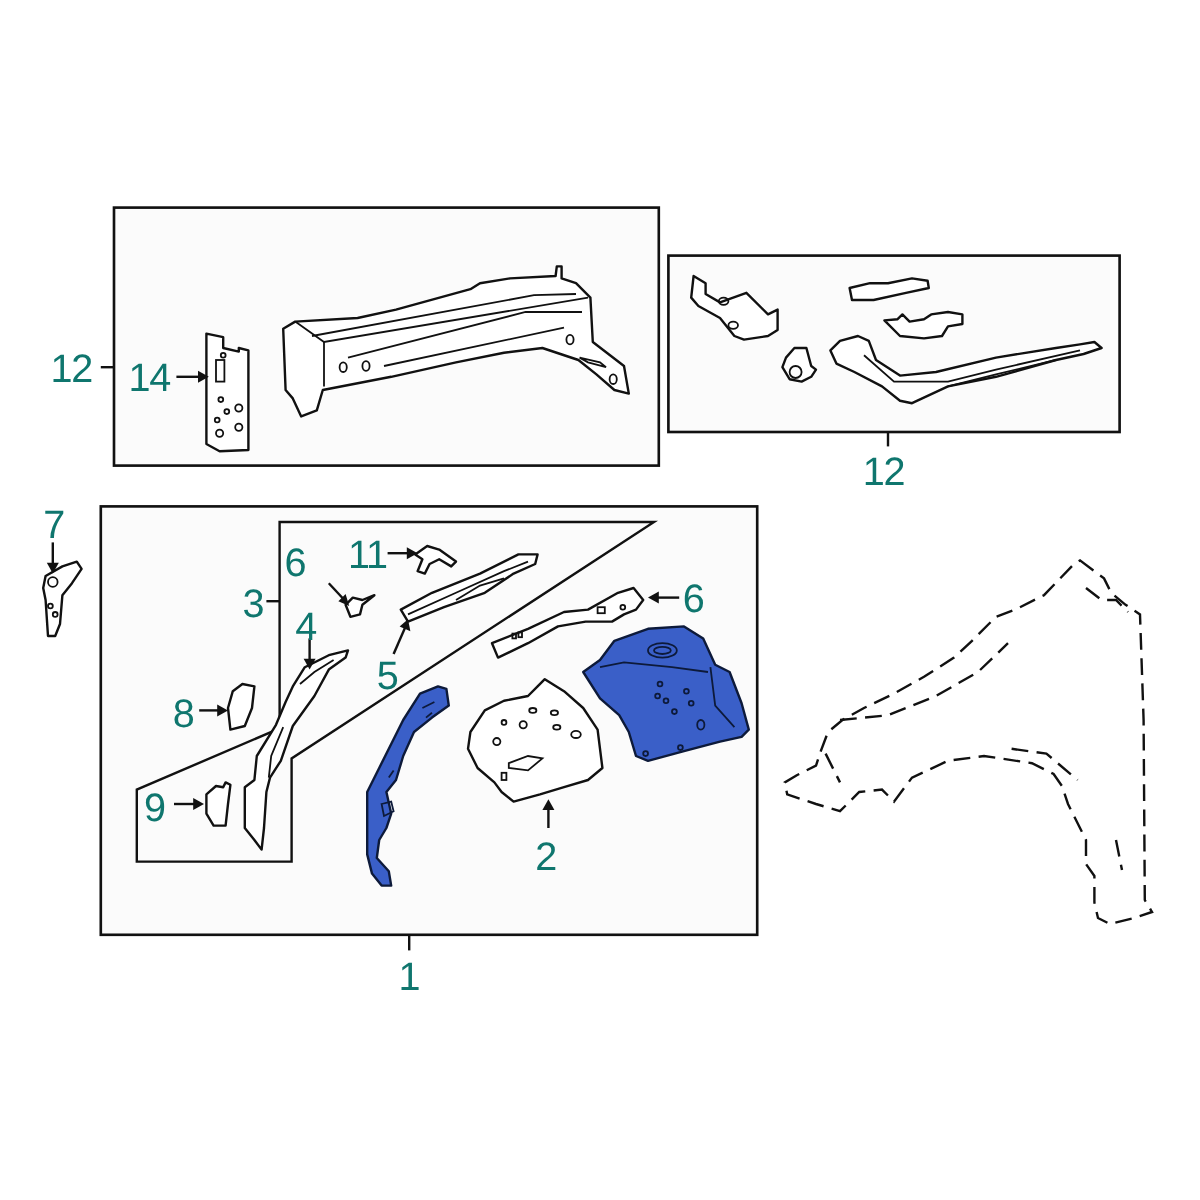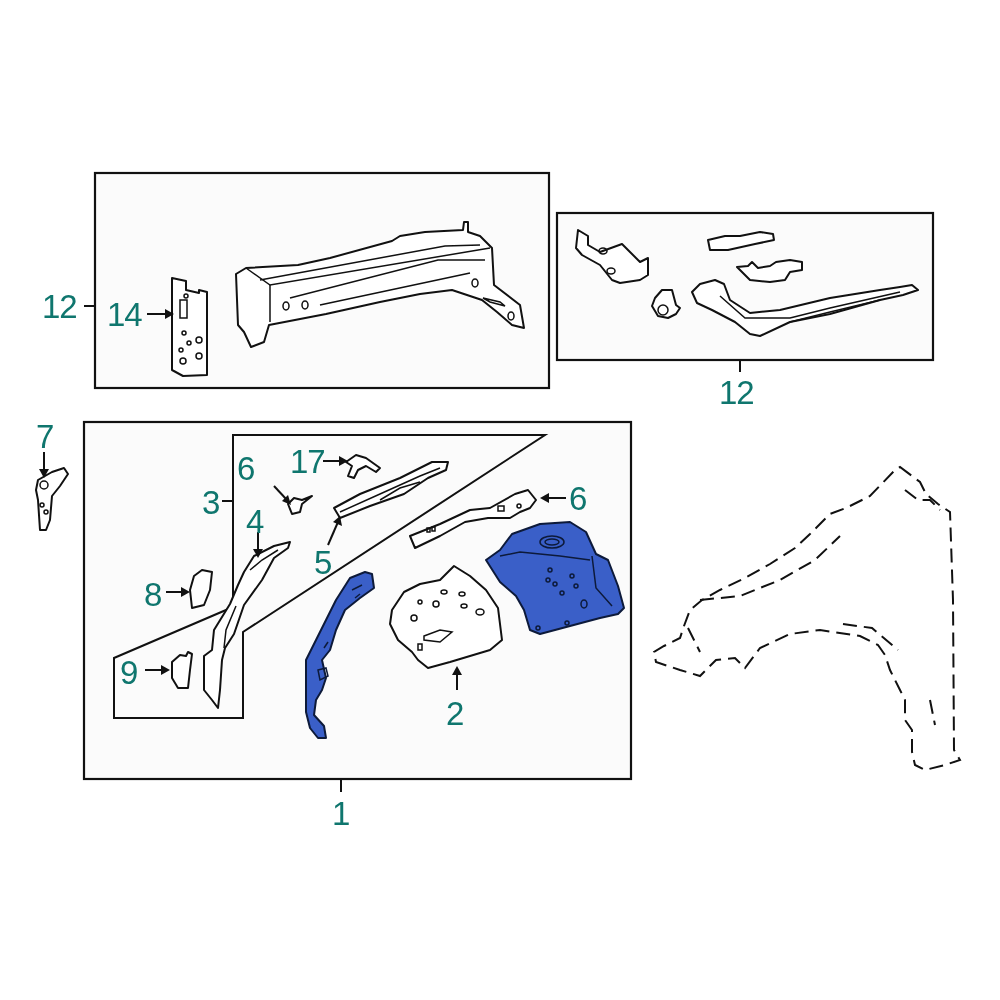--- a/index.html
+++ b/index.html
@@ -187,21 +187,21 @@
     <path class="dash" d="M688,628 L700,652"></path>
     <path class="dash" d="M905,490 L918,500 L930,500 L940,510"></path>
   </g>
 </svg>
 
 <div class="callout" style="left:42px; top:290px;">12</div>
 <div class="callout" style="left:107px; top:298px;">14</div>
 <div class="callout" style="left:719px; top:376px;">12</div>
 <div class="callout" style="left:36px; top:420px;">7</div>
 <div class="callout" style="left:237px; top:452px;">6</div>
-<div class="callout" style="left:290px; top:445px;">17</div>
+<div class="callout" style="left:290px; top:445px;">11</div>
 <div class="callout" style="left:202px; top:486px;">3</div>
 <div class="callout" style="left:246px; top:505px;">4</div>
 <div class="callout" style="left:314px; top:546px;">5</div>
 <div class="callout" style="left:569px; top:482px;">6</div>
 <div class="callout" style="left:144px; top:578px;">8</div>
 <div class="callout" style="left:120px; top:656px;">9</div>
 <div class="callout" style="left:446px; top:697px;">2</div>
 <div class="callout" style="left:332px; top:797px;">1</div>
 
 </body></html>

